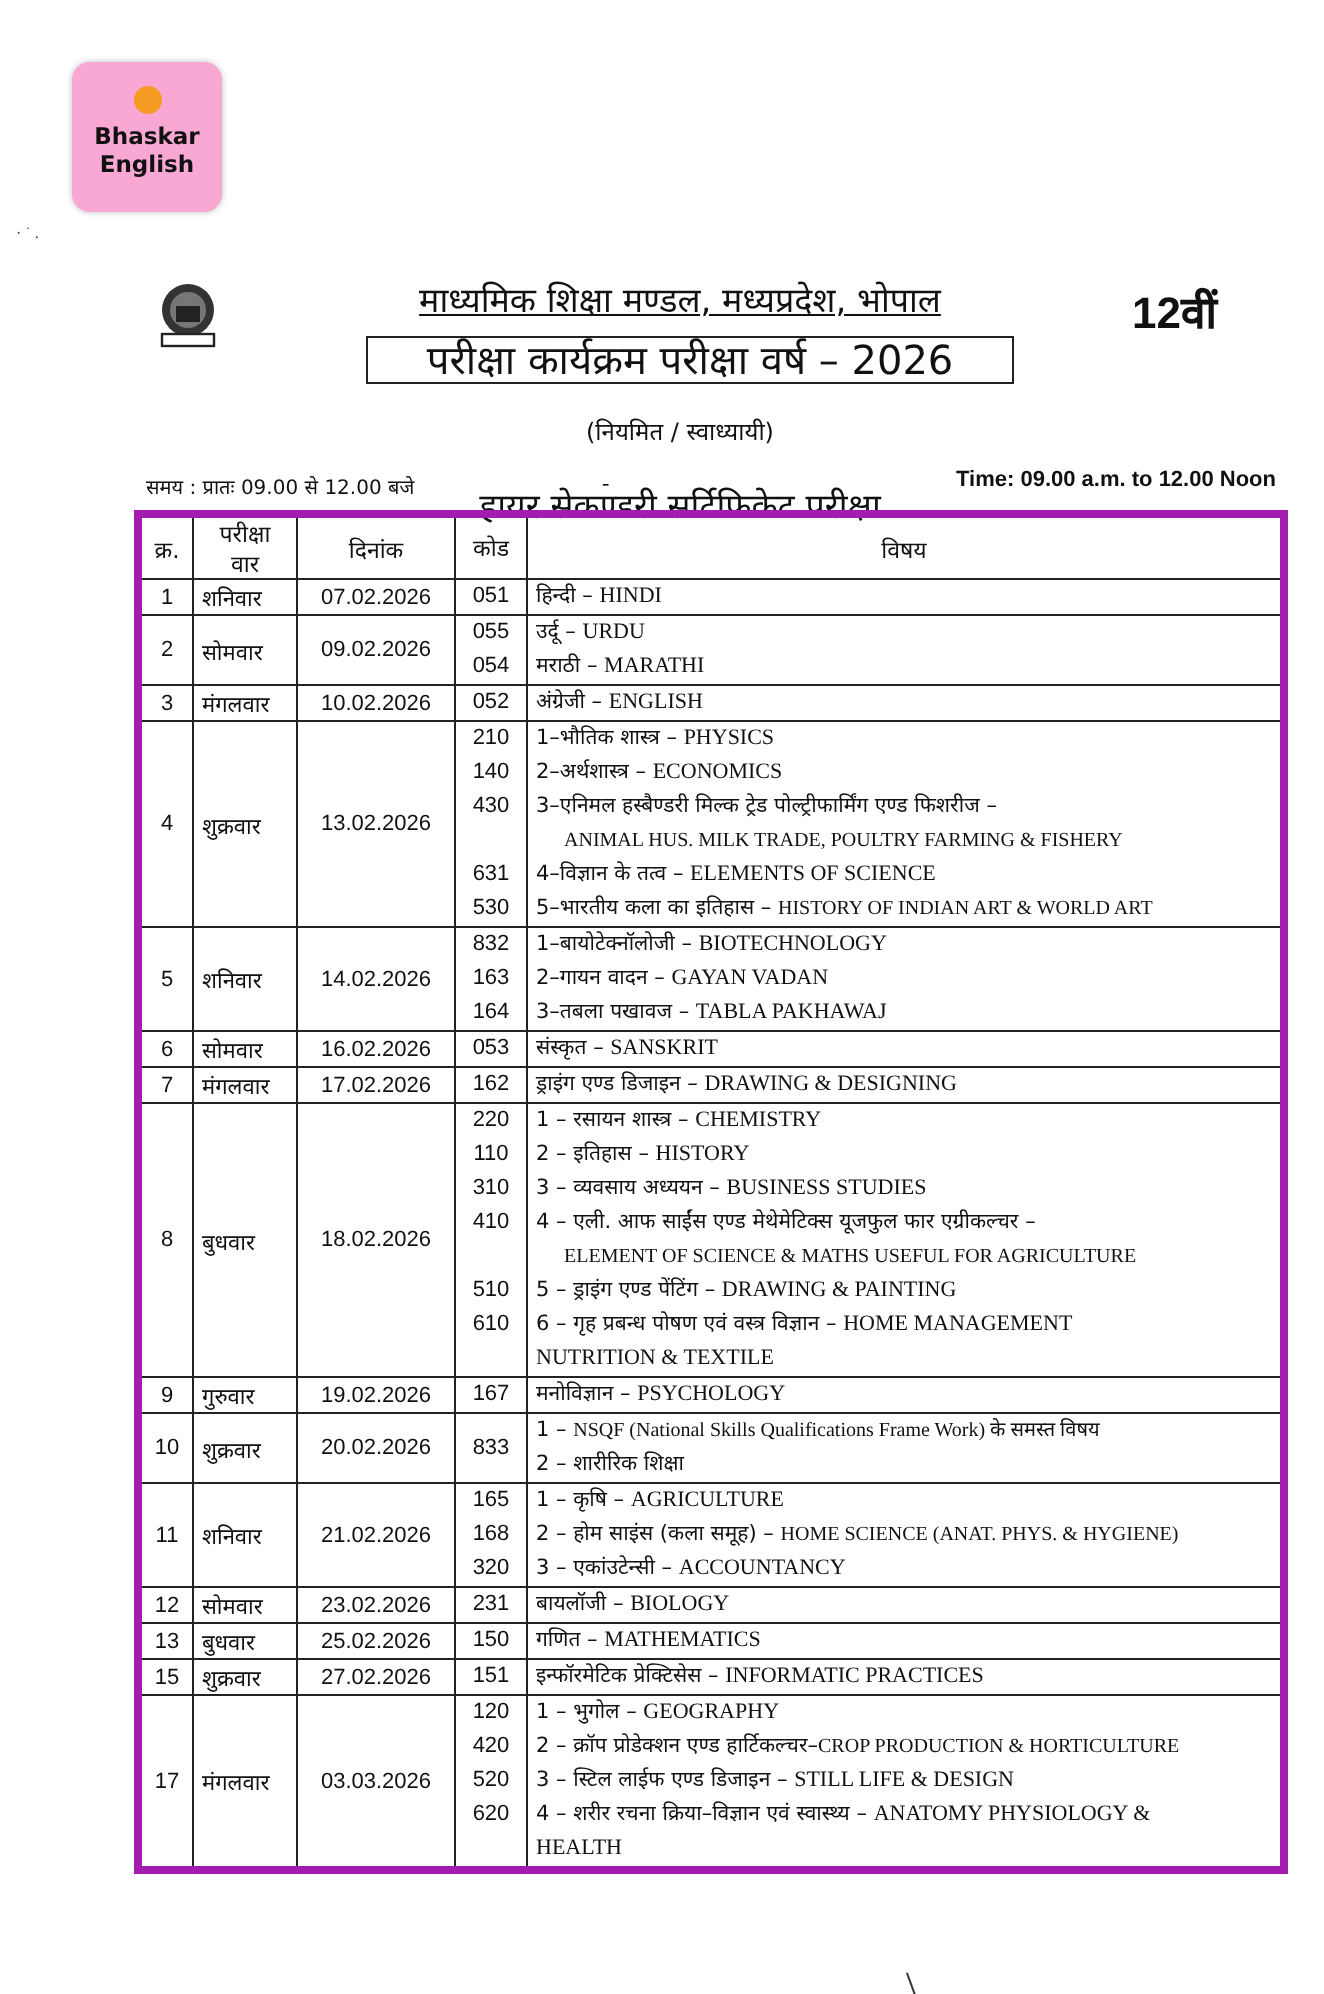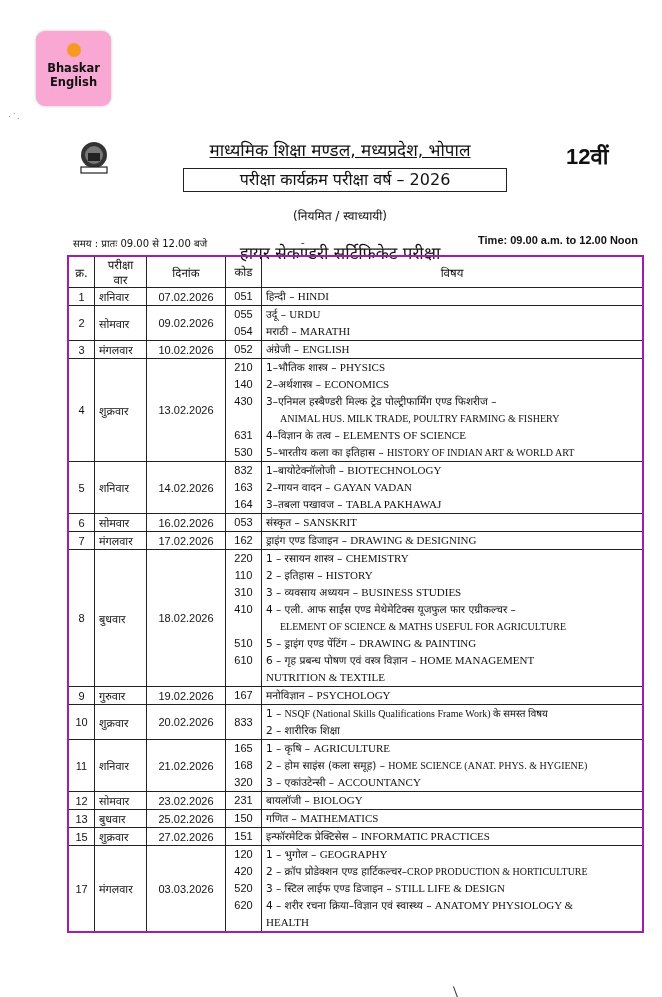--- a/index.html
+++ b/index.html
@@ -12,30 +12,30 @@
     background: #f9a8d4; border-radius: 9px; box-shadow: 0 0 3px rgba(0,0,0,0.25);
     text-align: center;
   }
   .badge .dot { width: 14px; height: 14px; border-radius: 50%; background: #f59a23; margin: 12px auto 4px; }
   .badge .t { font-family: "DejaVu Sans", sans-serif; font-weight: bold; font-size: 11.5px; line-height: 14px; color: #111; }
   .specks { position: absolute; left: 8px; top: 112px; font-size: 8px; color: #444; }
   .logo { position: absolute; left: 74px; top: 140px; width: 40px; height: 36px; }
   .hdr { position: absolute; left: 0; width: 662px; text-align: center; font-family: "DejaVu Sans", sans-serif; }
   .h1 { top: 138px; left: 160px; width: 360px; font-size: 17px; text-decoration: underline; }
   .h2box { position: absolute; left: 183px; top: 168px; width: 322px; height: 22px; border: 1.5px solid #222;
-    text-align: center; font-family: "DejaVu Sans", sans-serif; font-size: 16px; line-height: 22px; }
+    text-align: center; font-family: "DejaVu Sans", sans-serif; font-size: 20px; line-height: 22px; }
   .h3 { top: 193px; font-size: 17px; left: 120px; width: 440px; margin-top: 48px; }
   .h4 { top: 207px; font-size: 12px; left: 120px; width: 440px; }
   .grade { position: absolute; left: 566px; top: 140px; font-family: "Liberation Sans", sans-serif; font-weight: bold; font-size: 22px; }
   .time-l { position: absolute; left: 73px; top: 236px; font-family: "DejaVu Sans", sans-serif; font-size: 10px; }
   .time-r { position: absolute; right: 24px; top: 234px; font-family: Liberation Sans, sans-serif; font-weight: bold; font-size: 11px; }
   .dash { position: absolute; left: 301px; top: 236px; font-size: 11px; }
   table.sched {
     position: absolute; left: 67px; top: 255px; width: 577px; border-collapse: collapse;
-    border: 2px solid #a21caf; font-size: 11px;
+    border: 4px solid #a21caf; font-size: 11px;
   }
   table.sched td, table.sched th { border: 1px solid #222; padding: 0 4px; vertical-align: middle; }
   table.sched th { font-family: "DejaVu Sans", sans-serif; font-weight: normal; font-size: 11.5px; height: 26px; }
   .c-sno { width: 17px; text-align: center; font-family: "Liberation Sans", sans-serif; }
   .c-day { width: 43px; font-family: "DejaVu Sans", sans-serif; font-size: 11px; }
   .c-date { width: 70px; text-align: center; font-family: "Liberation Sans", sans-serif; }
   .c-code { width: 27px; text-align: center; font-family: "Liberation Sans", sans-serif; line-height: 17px; }
   .c-sub { font-family: "DejaVu Sans", sans-serif; font-size: 10.5px; line-height: 17px; }
   .c-sub .en { font-family: "Liberation Serif", serif; font-size: 11px; }
   .c-sub .en.sm { font-size: 10px; }

